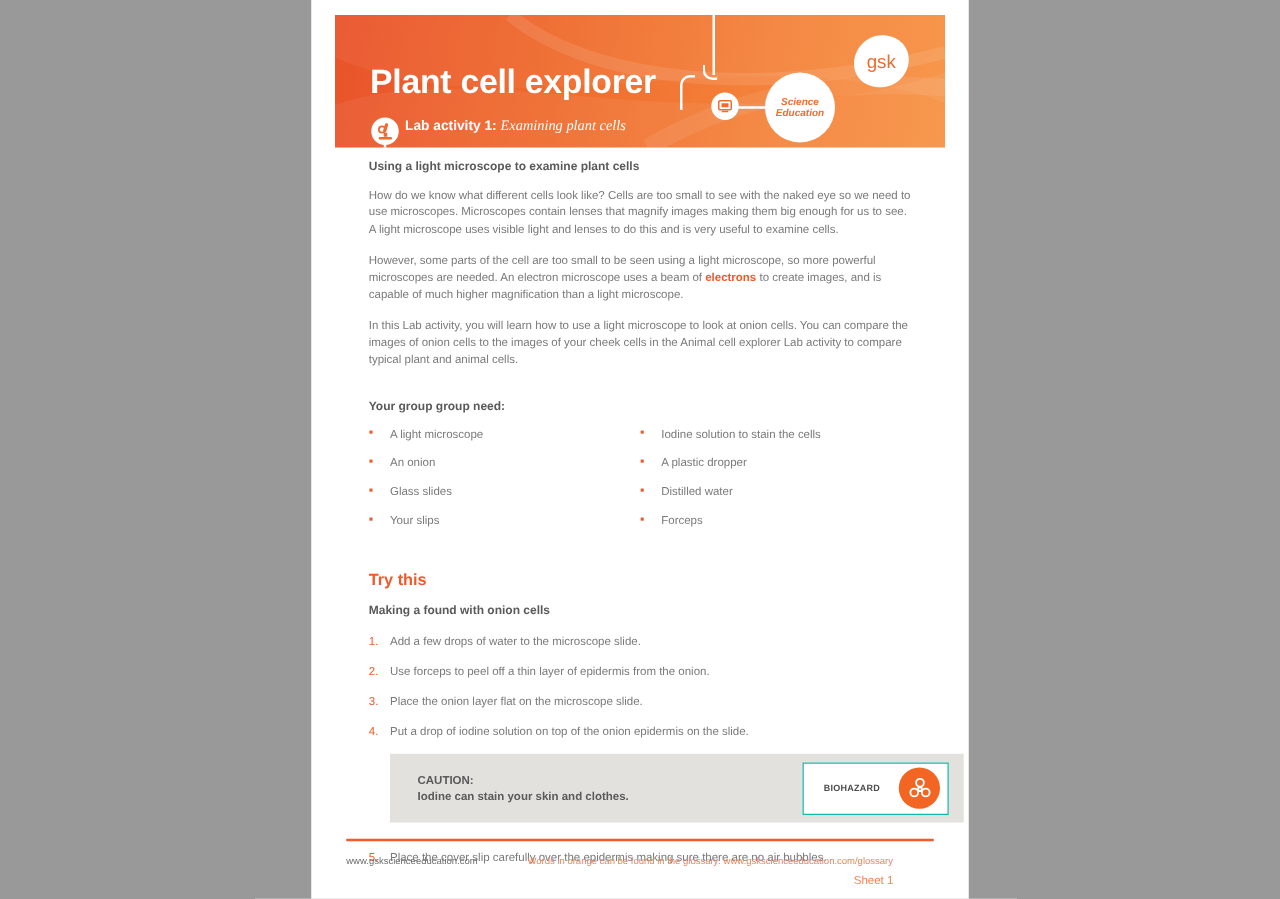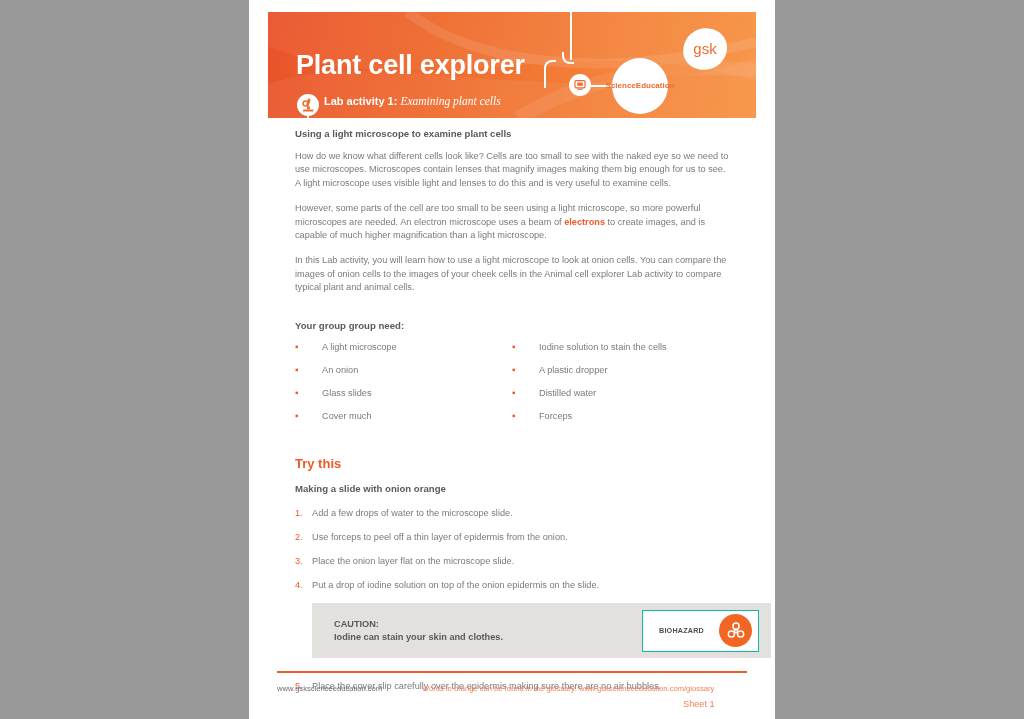--- a/index.html
+++ b/index.html
@@ -139,24 +139,25 @@
   
   .se-circle {
     position: absolute;
     left: 344px;
     top: 46px;
     width: 56px;
     height: 56px;
     border-radius: 50%;
     background: #ffffff;
     display: flex;
-    flex-direction: row;
+    flex-direction: column;
     align-items: center;
     justify-content: center;
     line-height: 1.15;
+    font-style: italic;
   }
   .se-circle span {
     color: #ef6c2e;
     font-size: 8px;
     font-weight: bold;
   }
 
   
   .gsk {
     position: absolute;
@@ -211,21 +212,20 @@
     color: #f05a28;
     font-size: 10px;
     width: 17px;
     flex: 0 0 17px;
     line-height: 12px;
   }
   .li-text {
     color: #7a7a7a;
     font-size: 9.2px;
     line-height: 12px;
-    margin-left: 10px;
   }
 
   
   .try-this {
     color: #f05a28;
     font-size: 13px;
     font-weight: bold;
     margin: 23px 0 12px 0;
   }
   .steps-title {
@@ -414,21 +414,21 @@
         <div class="li">
             <span class="li-bullet">▪</span>
             <span class="li-text">An onion</span>
           </div>
         <div class="li">
             <span class="li-bullet">▪</span>
             <span class="li-text">Glass slides</span>
           </div>
         <div class="li">
             <span class="li-bullet">▪</span>
-            <span class="li-text">Cover much</span>
+            <span class="li-text">Your slips</span>
           </div>
       </div>
       <div class="needs-col">
         <div class="li">
             <span class="li-bullet">▪</span>
             <span class="li-text">Iodine solution to stain the cells</span>
           </div>
         <div class="li">
             <span class="li-bullet">▪</span>
             <span class="li-text">A plastic dropper</span>
@@ -438,21 +438,21 @@
             <span class="li-text">Distilled water</span>
           </div>
         <div class="li">
             <span class="li-bullet">▪</span>
             <span class="li-text">Forceps</span>
           </div>
       </div>
     </div>
 
     <h2 class="try-this">Try this</h2>
-    <h3 class="steps-title">Making a slide with onion orange</h3>
+    <h3 class="steps-title">Making a found with onion cells</h3>
 
     <div>
       <div class="step">
           <span class="step-num">1.</span>
           <span class="step-text">Add a few drops of water to the microscope slide.</span>
         </div>
       <div class="step">
           <span class="step-num">2.</span>
           <span class="step-text">Use forceps to peel off a thin layer of epidermis from the onion.</span>
         </div>

